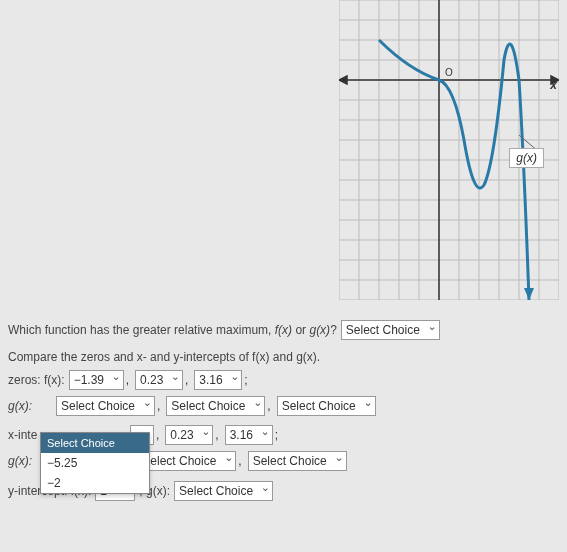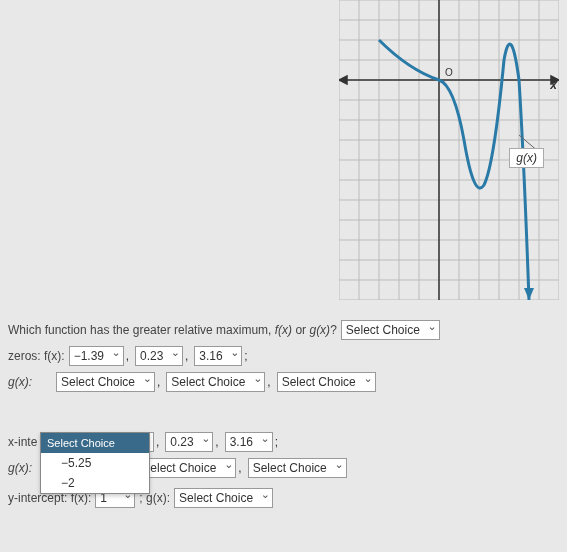--- a/index.html
+++ b/index.html
@@ -86,25 +86,25 @@
     width: 110px;
     z-index: 10;
   }
   .dropdown-pop .hdr {
     background: #3a6a8a;
     color: #fff;
     padding: 4px 6px;
     font-size: 11px;
   }
   .dropdown-pop .opt {
-    padding: 3px 20px;
+    padding: 3px 6px;
     font-size: 12px;
   }
   .row-label { min-width: 44px; }
-  .x-inte-row { margin-top: 40px; align-items: center; }
+  .x-inte-row { margin-top: 9px; align-items: center; }
 </style>
 </head>
 <body>
 
 <div class="graph-area">
   <svg class="graph-grid" viewBox="0 0 220 300">
 
     <g stroke="#bbb" stroke-width="1">
       <line x1="0" y1="0" x2="220" y2="0"></line>
       <line x1="0" y1="20" x2="220" y2="20"></line>
@@ -156,20 +156,23 @@
 <div class="content">
   <div class="line">
     <span class="q-text">
       <span>Which function has the greater relative maximum, </span><span class="fx">f(x)</span><span> or </span><span class="fx">g(x)</span><span>?</span>
     </span>
     <span class="sel-wrap">
         <select><option>Select Choice</option></select>
       </span>
   </div>
 
+  <div class="line" style="margin-top:10px;">
+    <span class="q-text">Compare the zeros and x- and y-intercepts of f(x) and g(x).</span>
+  </div>
 
   <div class="line">
     <span class="row-label q-text">zeros: f(x):</span>
     <span class="sel-wrap">
         <select><option>−1.39</option></select>
       </span>
       <span class="punct">,</span>
     <span class="sel-wrap">
         <select><option>0.23</option></select>
       </span>

